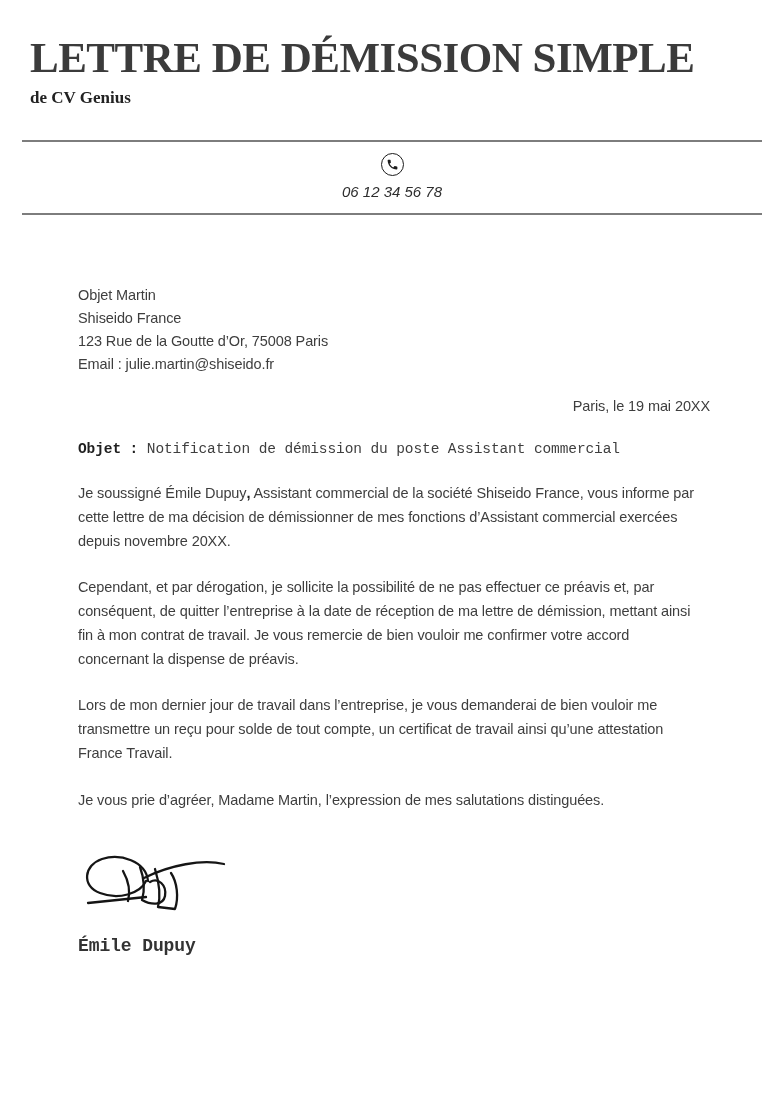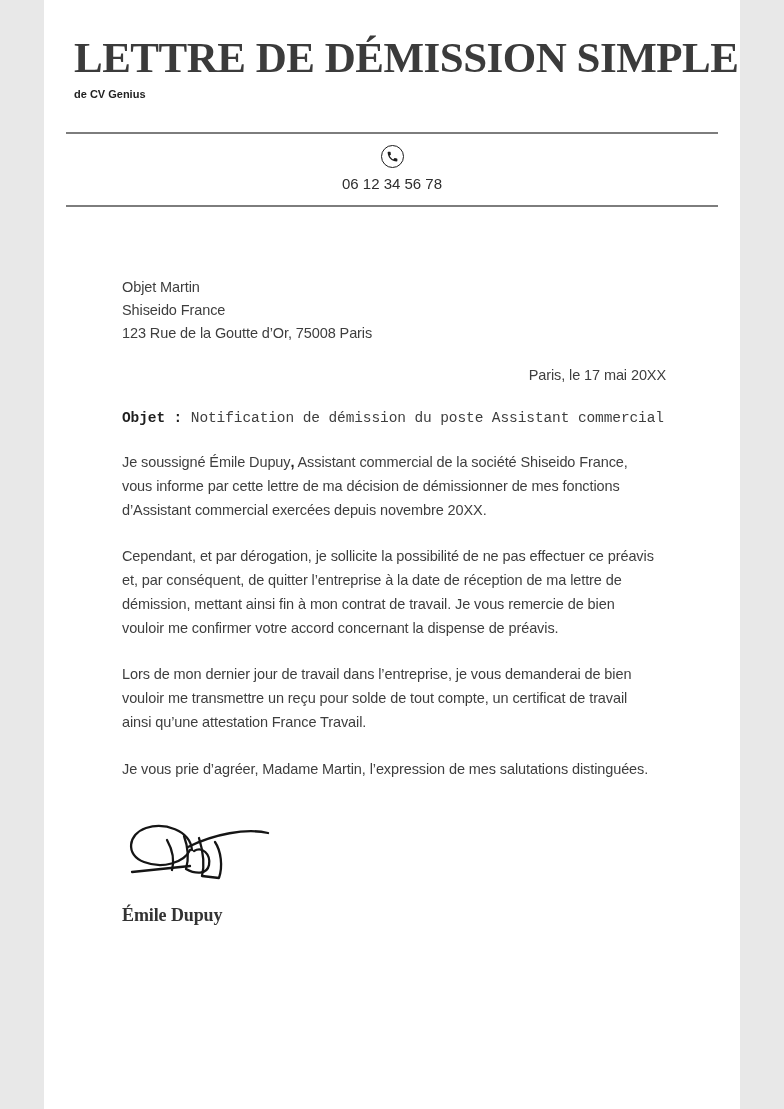--- a/index.html
+++ b/index.html
@@ -1,39 +1,39 @@
 <!DOCTYPE html>
 <html lang="fr"><head>
 <meta charset="utf-8">
 <style>
   html,body { margin:0; padding:0; background:#e8e8e8; }
   .page {
     position:relative;
-    width:696px; height:1109px;
+    width:784px; height:1109px;
     margin:0 auto;
     background:#ffffff;
     overflow:hidden;
     font-family:"Liberation Sans", sans-serif;
   }
 
   
   .header { padding:36px 30px 0 30px; }
   .title {
     font-family:"Liberation Serif","DejaVu Serif",serif;
     font-weight:700;
     font-size:43px;
     line-height:1;
     letter-spacing:-0.5px;
     color:#3b3b3b;
     white-space:nowrap;
   }
   .subtitle {
-    font-family:Liberation Sans, sans-serif;
+    font-family:Liberation Serif, serif;
     font-weight:700;
-    font-size:11px;
+    font-size:17px;
     color:#222222;
     margin-top:9px;
   }
 
   
   .contact-bar {
     margin:32px 22px 0 22px;
     border-top:2px solid #7d7d7d;
     border-bottom:2px solid #7d7d7d;
     padding:11px 0 13px 0;
@@ -41,41 +41,41 @@
   }
   .contact-item { flex:1 1 0; display:flex; flex-direction:column; align-items:center; gap:7px; }
   .icon-circle {
     width:23px; height:23px;
     border:1.6px solid #1c1c1c;
     border-radius:50%;
     display:flex; align-items:center; justify-content:center;
     box-sizing:border-box;
   }
   .icon-circle svg { display:block; }
-  .contact-label { font-size:15px; color:#2e2e2e; }
+  .contact-label { font-size:15px; color:#2e2e2e;font-style:italic; }
 
   
   .body-wrap {
     margin:69px 74px 0 78px;
     color:#3e3e3e;
     font-size:14.5px;
     letter-spacing:-0.1px;
   }
   .recipient div { line-height:23px; }
   .date-line { text-align:right; margin-top:21px; line-height:19px; }
   .subject { margin-top:24px; line-height:19px;font-family:Liberation Mono, monospace; }
   .bold-dark { font-weight:700; color:#1f1f1f; }
   .salutation { margin-top:25px; font-weight:700; color:#1f1f1f; line-height:19px; }
   p.para { margin:22px 8px 0 0; line-height:24px; }
   .closing { margin-top:23px; line-height:24px; }
 
   
   .signature-block { margin-top:36px; margin-left:0; height:72px; width:160px; }
   .signer {
-    font-family:Liberation Serif, serif;
+    font-family:Liberation Mono, monospace;
     font-weight:700;
     font-size:18px;
     color:#333333;
     margin-top:16px;
   }
 </style>
 </head>
 <body>
 
 <div class="page">
@@ -99,23 +99,24 @@
 
 
   </div>
 
   <div class="body-wrap">
 
     <div class="recipient">
       <div>Objet Martin</div>
       <div>Shiseido France</div>
       <div>123 Rue de la Goutte d’Or, 75008 Paris</div>
+      <div>Email : julie.martin@shiseido.fr</div>
     </div>
 
-    <div class="date-line">Paris, le 17 mai 20XX</div>
+    <div class="date-line">Paris, le 19 mai 20XX</div>
 
     <div class="subject"><span class="bold-dark">Objet :</span><span> Notification de démission du poste Assistant commercial</span></div>
 
 
     <p class="para"><span>Je soussigné Émile Dupuy</span><span class="bold-dark">,</span><span> Assistant commercial de la société Shiseido France, vous informe par cette lettre de ma décision de démissionner de mes fonctions d’Assistant commercial exercées depuis novembre 20XX.</span></p>
 
     <p class="para">Cependant, et par dérogation, je sollicite la possibilité de ne pas effectuer ce préavis et, par conséquent, de quitter l’entreprise à la date de réception de ma lettre de démission, mettant ainsi fin à mon contrat de travail. Je vous remercie de bien vouloir me confirmer votre accord concernant la dispense de préavis.</p>
 
     <p class="para">Lors de mon dernier jour de travail dans l’entreprise, je vous demanderai de bien vouloir me transmettre un reçu pour solde de tout compte, un certificat de travail ainsi qu’une attestation France Travail.</p>
 

